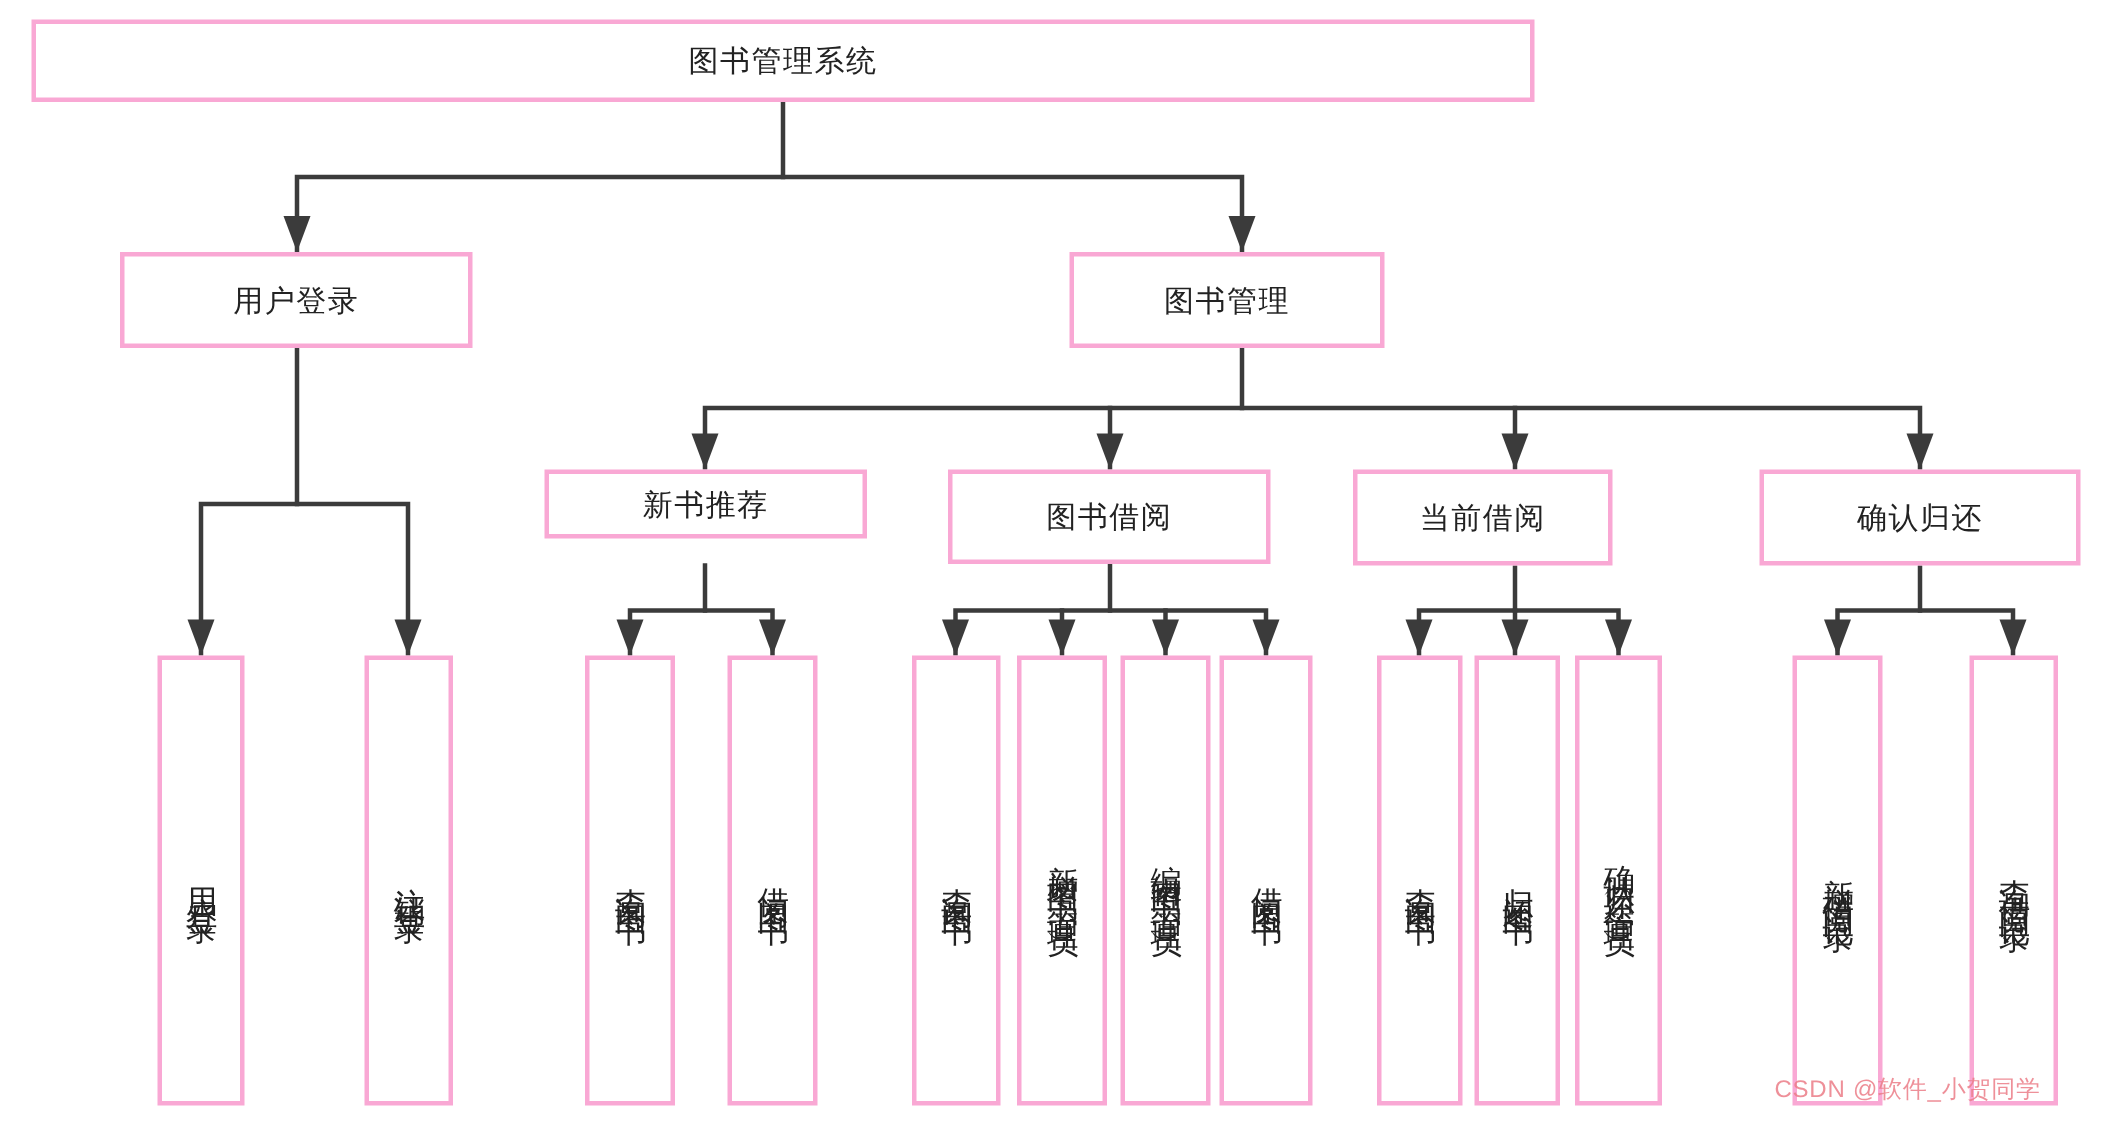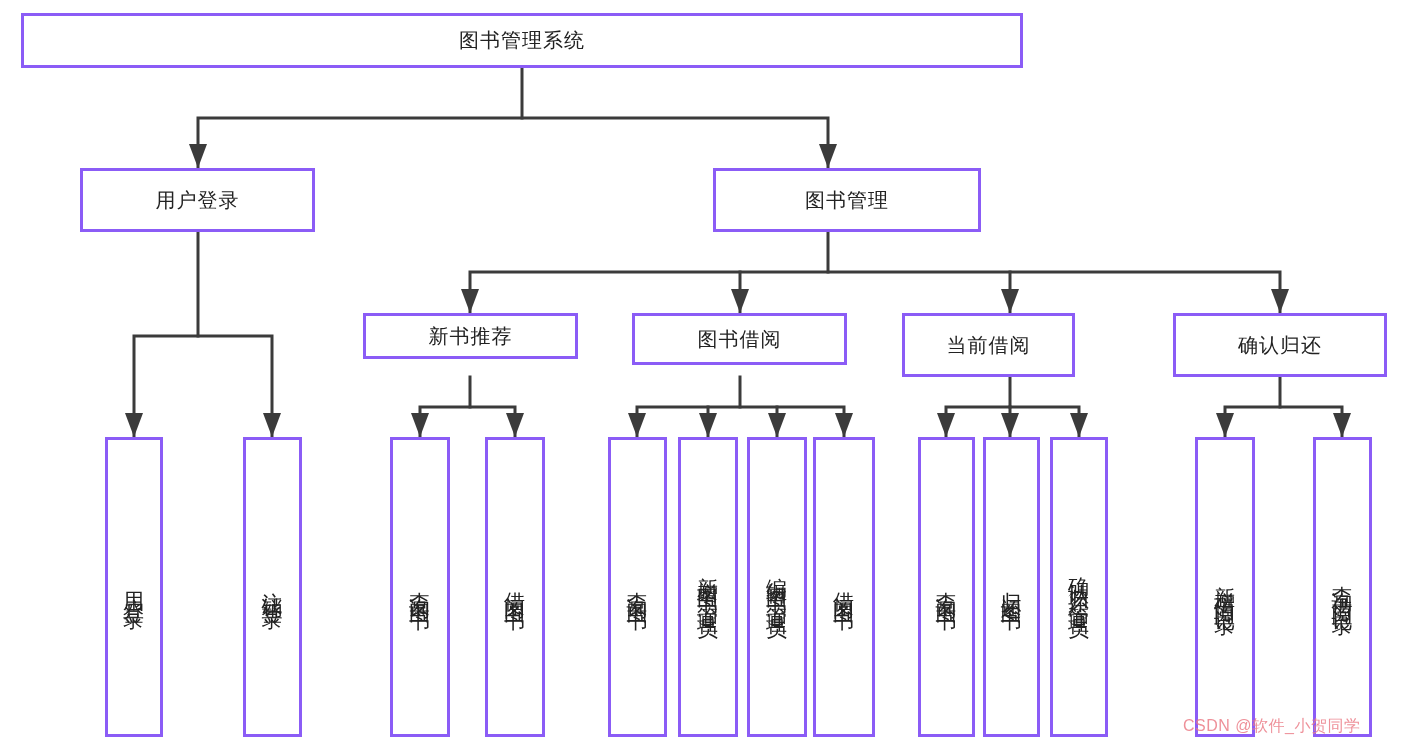--- a/index.html
+++ b/index.html
@@ -2,21 +2,21 @@
 <html><head>
 <meta charset="utf-8">
 <style>
   html,body{margin:0;padding:0;background:#ffffff;}
   .canvas{
     position:relative;width:1405px;height:747px;background:#ffffff;
     font-family:"Liberation Sans","DejaVu Sans",sans-serif;overflow:hidden;
   }
   .connectors{position:absolute;left:0;top:0;pointer-events:none;}
   .box{
-    position:absolute;background:#ffffff;border:3px solid #8b5cf6;
+    position:absolute;background:#ffffff;border:3px solid #f9a8d4;
     display:flex;align-items:center;justify-content:center;
     color:#222222;box-sizing:border-box;
   }
   .h-label{font-size:20px;letter-spacing:1px;white-space:nowrap;}
   .leaf{height:300px;}
   .leaf .vtext{
     writing-mode:vertical-rl;text-orientation:mixed;
     font-size:21px;line-height:1;letter-spacing:6px;white-space:nowrap;
   }
   .watermark{
@@ -78,24 +78,24 @@
       <path d="M1001 413 L1019 413 L1010 437 Z"></path>
       <path d="M1070 413 L1088 413 L1079 437 Z"></path>
       <path d="M1216 413 L1234 413 L1225 437 Z"></path>
       <path d="M1333 413 L1351 413 L1342 437 Z"></path>
     </g>
   </svg>
 
   <div class="box h-label" style="left:21px;top:13px;width:1002px;height:55px;">图书管理系统</div>
 
   <div class="box h-label" style="left:80px;top:168px;width:235px;height:64px;">用户登录</div>
-  <div class="box h-label" style="left:713px;top:168px;width:268px;height:64px;">图书管理</div>
+  <div class="box h-label" style="left:713px;top:168px;width:210px;height:64px;">图书管理</div>
 
   <div class="box h-label" style="left:363px;top:313px;width:215px;height:46px;">新书推荐</div>
-  <div class="box h-label" style="left:632px;top:313px;width:215px;height:52px;">图书借阅</div>
+  <div class="box h-label" style="left:632px;top:313px;width:215px;height:63px;">图书借阅</div>
   <div class="box h-label" style="left:902px;top:313px;width:173px;height:64px;">当前借阅</div>
   <div class="box h-label" style="left:1173px;top:313px;width:214px;height:64px;">确认归还</div>
 
   <div class="box leaf" style="left:105px;top:437px;width:58px;">
     <span class="vtext">用户登录</span>
   </div>
   <div class="box leaf" style="left:243px;top:437px;width:59px;">
     <span class="vtext">注销登录</span>
   </div>
 

